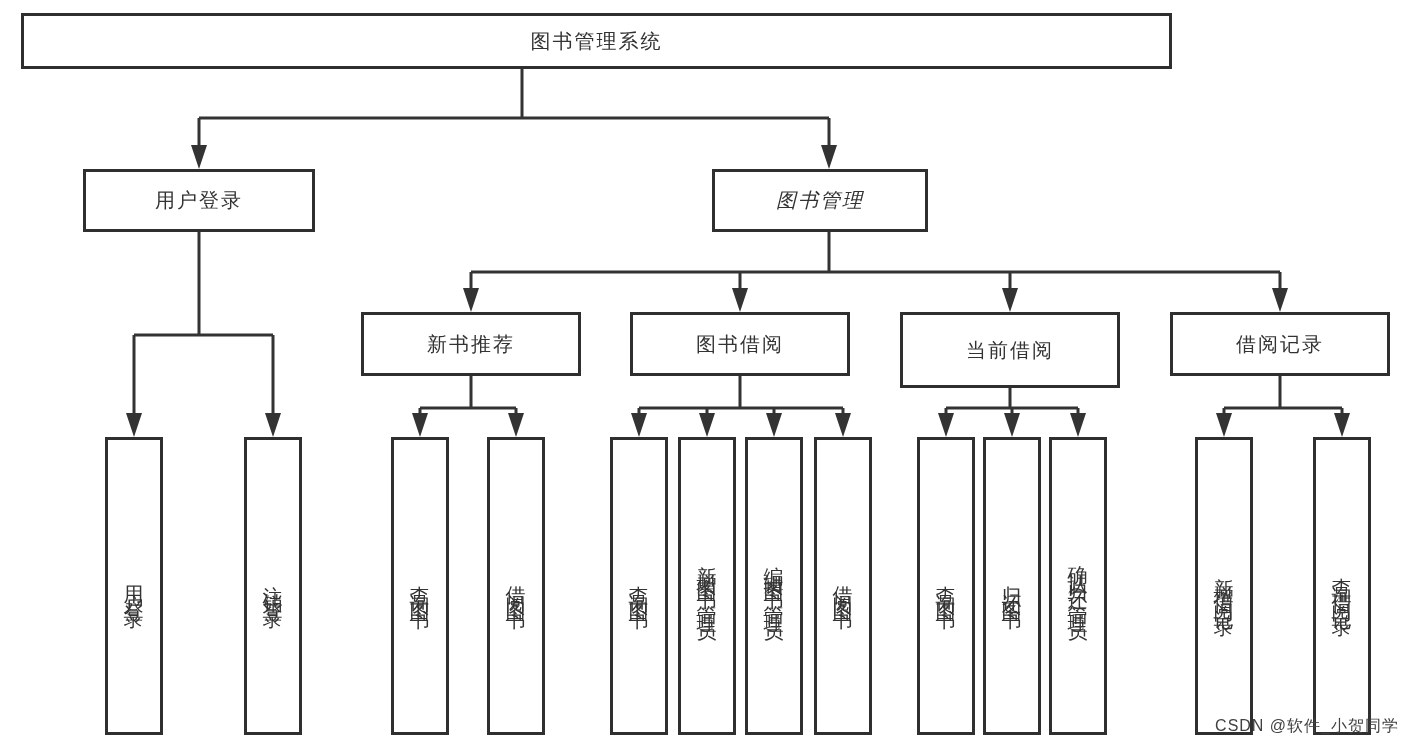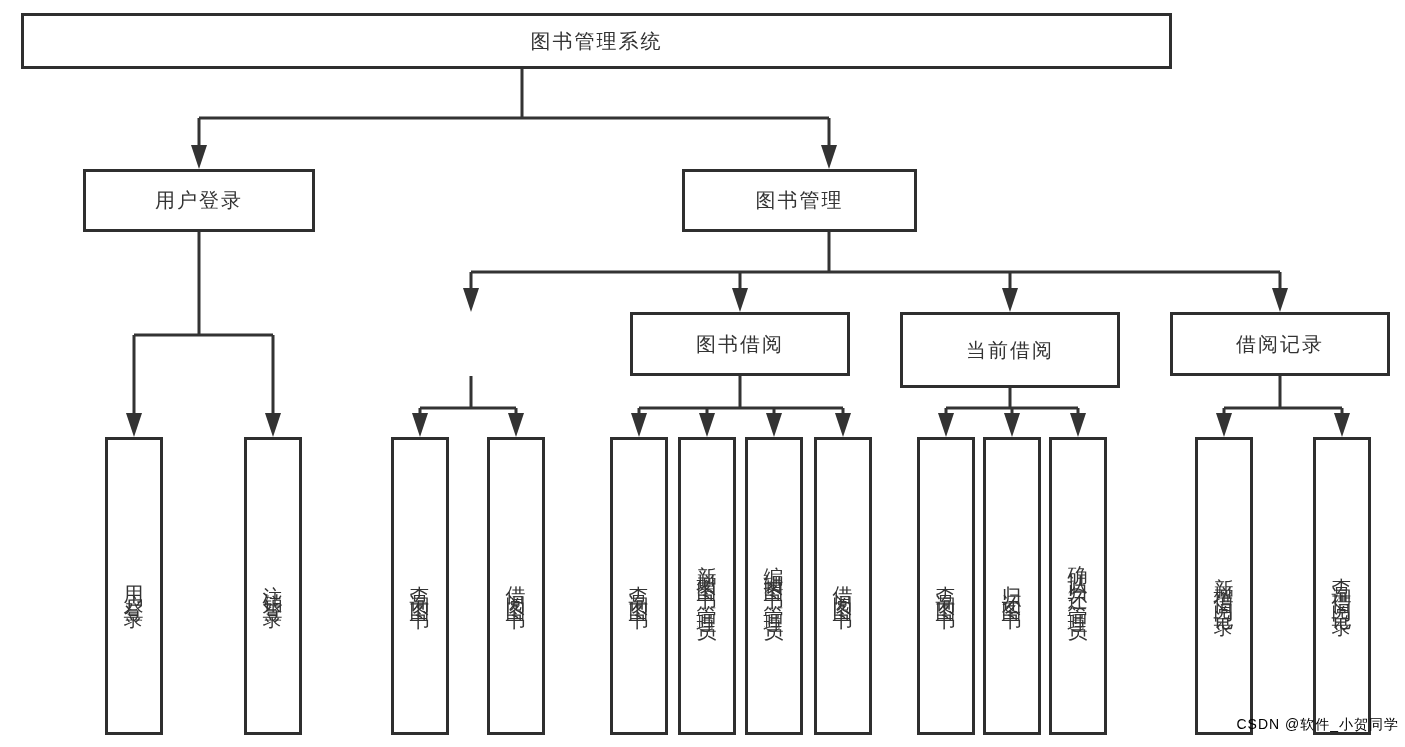--- a/index.html
+++ b/index.html
@@ -46,30 +46,30 @@
     font-size: 20px;
     letter-spacing: 8px;
     line-height: 1;
     color: #333333;
     z-index: 2;
   }
   .watermark {
     position: absolute;
     top: 716px;
     right: 6px;
-    font-size: 14px;
+    font-size: 16px;
     letter-spacing: 1px;
-    color: #000000;
+    color: #404040;
     z-index: 5;
     white-space: nowrap;
   }
   
   #n-root   { left: 21px;   top: 13px;  width: 1151px; height: 56px; }
   #n-login  { left: 83px;   top: 169px; width: 232px;  height: 63px; }
-  #n-mgmt   { left: 682px;  top: 169px; width: 235px;  height: 63px; }
+  #n-mgmt   { left: 712px;  top: 169px; width: 216px;  height: 63px; font-style: italic; }
   #n-newrec { left: 361px;  top: 312px; width: 220px;  height: 64px; }
   #n-borrow { left: 630px;  top: 312px; width: 220px;  height: 64px; }
   #n-curr   { left: 900px;  top: 312px; width: 220px;  height: 76px; }
   #n-record { left: 1170px; top: 312px; width: 220px;  height: 64px; }
   #l-ulogin { left: 105px; }
   #l-ulogout{ left: 244px; }
   #l-nr-q   { left: 391px; }
   #l-nr-b   { left: 487px; }
   #l-bb-q   { left: 610px; }
   #l-bb-add { left: 678px; }
@@ -116,20 +116,21 @@
       <polygon points="1216,413 1232,413 1224,437"></polygon>
       <polygon points="1334,413 1350,413 1342,437"></polygon>
     </g>
   </svg>
 
   <div class="node" id="n-root">图书管理系统</div>
 
   <div class="node" id="n-login">用户登录</div>
   <div class="node" id="n-mgmt">图书管理</div>
 
+  <div class="node" id="n-newrec">新书推荐</div>
   <div class="node" id="n-borrow">图书借阅</div>
   <div class="node" id="n-curr">当前借阅</div>
   <div class="node" id="n-record">借阅记录</div>
 
   <div class="leaf" id="l-ulogin">用户登录</div>
   <div class="leaf" id="l-ulogout">注销登录</div>
 
   <div class="leaf" id="l-nr-q">查询图书</div>
   <div class="leaf" id="l-nr-b">借阅图书</div>
 

